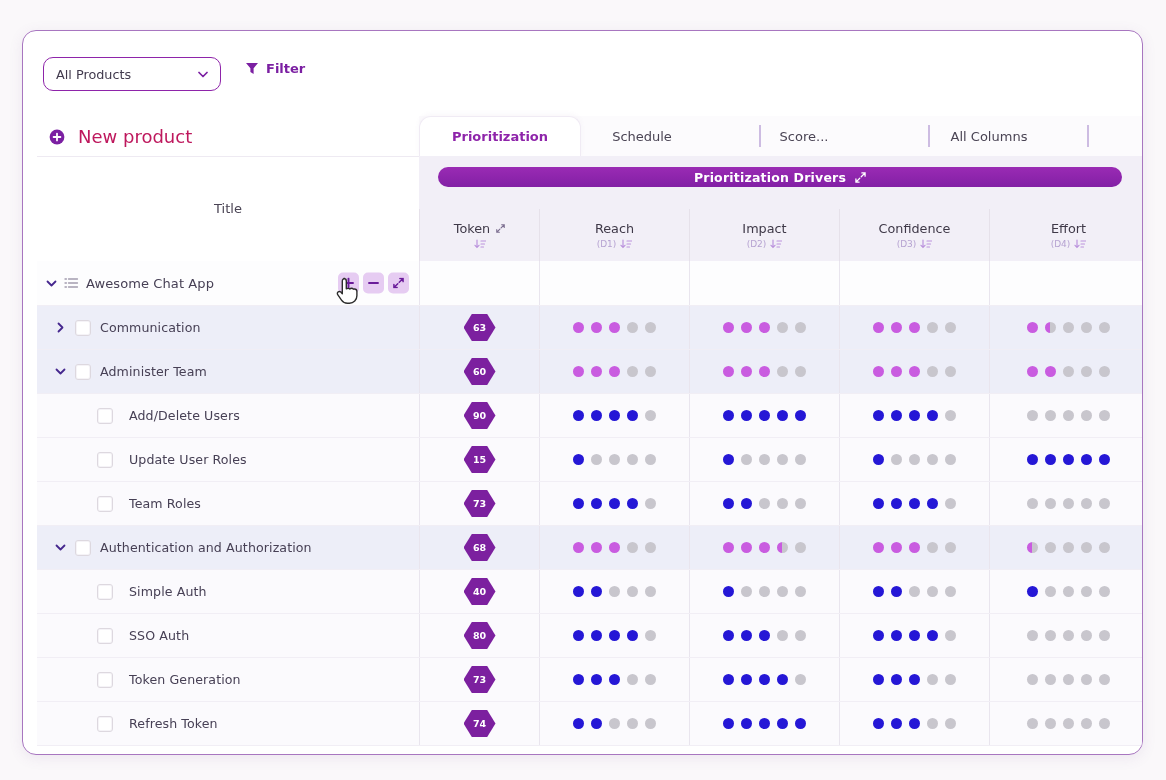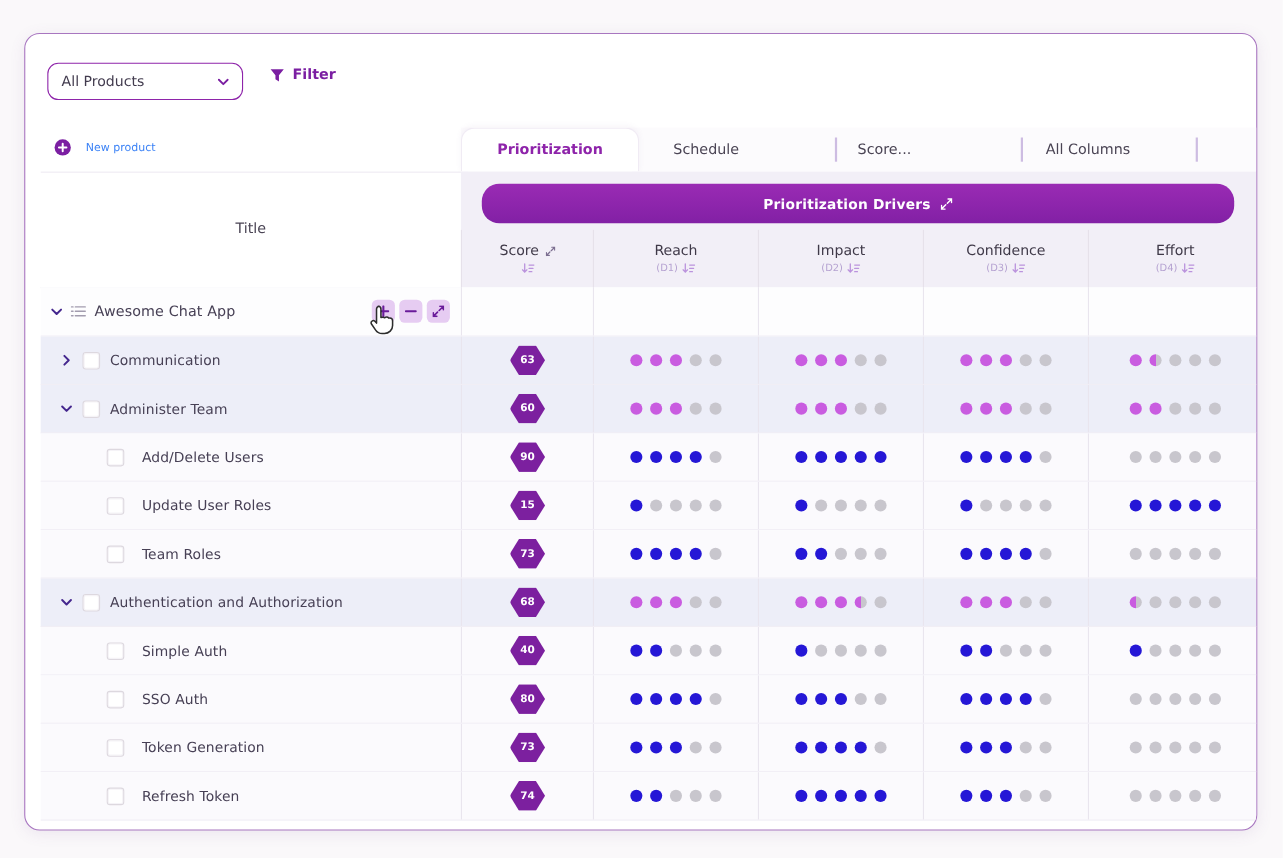--- a/index.html
+++ b/index.html
@@ -8,32 +8,32 @@
 
   
   .select { position:absolute; left:20px; top:26px; width:178px; height:34px; border:1.6px solid #8e24aa; border-radius:10px; background:#fff; display:flex; align-items:center; padding:0 12px; cursor:pointer; }
   .select span { font-size:12.8px; color:#423b4e; }
   .select .caret { margin-left:auto; }
   .filter-btn { position:absolute; left:222px; top:30px; display:flex; align-items:center; gap:7px; cursor:pointer; }
   .filter-btn span { font-size:13px; font-weight:bold; color:#7b1fa2; }
 
   
   .new-product { position:absolute; left:26px; top:95px; display:flex; align-items:center; gap:13px; cursor:pointer; }
-  .new-product span.lbl { font-size:10px; color:#3b82f6; }
+  .new-product span.lbl { font-size:18px; color:#be185d; }
   .left-sep { position:absolute; left:14px; top:125px; width:382px; height:1px; background:#eeeaf2; }
 
   
   .tabbar { position:absolute; left:396px; top:85px; width:728px; height:40px; background:#fcfbfd; }
   .tab { position:absolute; top:0; height:40px; display:flex; align-items:center; justify-content:center; font-size:13px; color:#4a4454; cursor:pointer; }
   .tab.active { left:0; width:162px; background:#fff; border:1px solid #f0ebf4; border-bottom:none; border-radius:12px 12px 0 0; color:#8e24aa; font-weight:bold; box-shadow:0 -2px 5px rgba(130,90,160,.05); }
   .tab-div { position:absolute; top:9px; width:1.5px; height:22px; background:#cdbce2; }
 
   
   .lavender { position:absolute; left:396px; top:125px; width:728px; height:105px; background:#f2eff7; }
-  .drivers-pill { position:absolute; left:415px; top:136px; width:684px; height:36px; background:linear-gradient(180deg,#9a2bb4,#8220a5); border-radius:16px; display:flex; align-items:center; justify-content:center; gap:9px; cursor:pointer; }
+  .drivers-pill { position:absolute; left:415px; top:136px; width:684px; height:20px; background:linear-gradient(180deg,#9a2bb4,#8220a5); border-radius:16px; display:flex; align-items:center; justify-content:center; gap:9px; cursor:pointer; }
   .drivers-pill span { color:#fff; font-size:12.5px; font-weight:bold; letter-spacing:.2px; }
 
   
   .thead { position:absolute; left:396px; top:178px; width:728px; height:52px; display:flex; }
   .th { display:flex; flex-direction:column; align-items:center; justify-content:center; gap:3px; border-left:1px solid #e6e1ea; cursor:pointer; }
   .th .nm { font-size:12.8px; color:#3f3948; display:flex; align-items:center; gap:6px; }
   .th .sub { font-size:9px; color:#b5a2d1; display:flex; align-items:center; gap:4px; }
   .w-score{width:120px;} .w-reach{width:150px;} .w-impact{width:150px;} .w-conf{width:150px;} .w-effort{width:158px;}
   .title-head { position:absolute; left:14px; top:170px; width:382px; text-align:center; font-size:13px; color:#4a4454; }
   .head-sep { position:absolute; left:14px; top:230px; width:1110px; height:1px; background:#e8e4ed; }
@@ -105,21 +105,21 @@
     <span>Prioritization Drivers</span>
     <svg width="11" height="11" viewBox="0 0 12 12">
         <path d="M7.5 1h3.5v3.5M11 1L6.8 5.2M4.5 11H1V7.5M1 11l4.2-4.2" stroke="#fff" stroke-width="1.4" fill="none" stroke-linecap="round"></path>
       </svg>
   </div>
 
   <div class="title-head">Title</div>
   <div class="thead">
     <div class="th w-score">
       <div class="nm">
-          <span>Score</span>
+          <span>Token</span>
         <svg width="9" height="9" viewBox="0 0 12 12">
             <path d="M7.5 1h3.5v3.5M11 1L6.8 5.2M4.5 11H1V7.5M1 11l4.2-4.2" stroke="#7d6f91" stroke-width="1.5" fill="none" stroke-linecap="round"></path>
           </svg>
       </div>
       <div class="sub">
         <svg width="12" height="10" viewBox="0 0 12 10">
             <path d="M3 1v7.2M1 6.3L3 8.4l2-2.1" stroke="#bb93dd" stroke-width="1.2" fill="none" stroke-linecap="round"></path>
             <path d="M7 2h4.5M7 5h3.5M7 8h2.5" stroke="#bb93dd" stroke-width="1.2" stroke-linecap="round"></path>
           </svg>
       </div>

